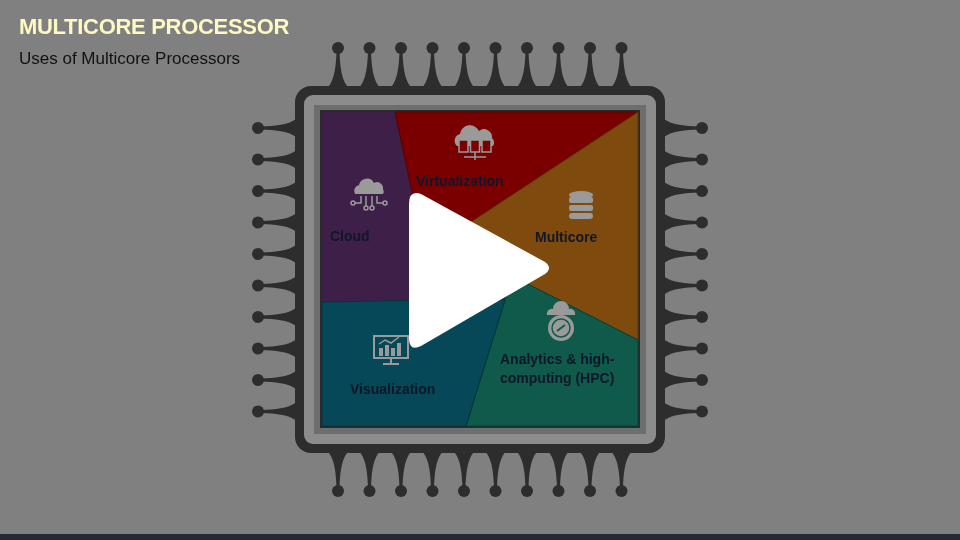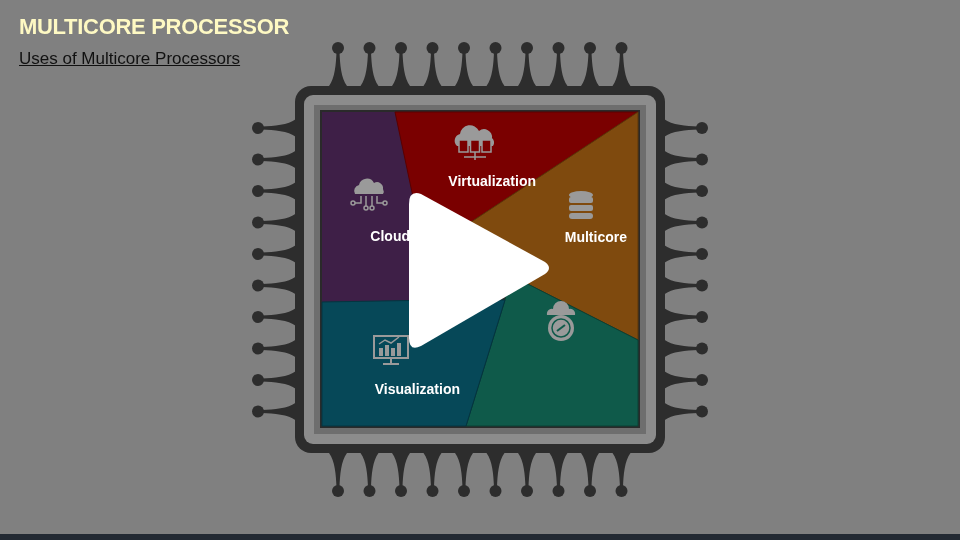--- a/index.html
+++ b/index.html
@@ -1,20 +1,20 @@
 <!DOCTYPE html>
 <html><head>
 <meta charset="utf-8">
 <style>
   html, body { margin:0; padding:0; }
   body { width:960px; height:540px; background:#808080; position:relative; overflow:hidden; font-family:"Liberation Sans", sans-serif; }
   .title { position:absolute; left:19px; top:14px; font-size:22px; font-weight:bold; color:#fef9c3; letter-spacing:-0.3px; }
-  .subtitle { position:absolute; left:19px; top:49px; font-size:17px; color:#111;text-decoration:underline; }
+  .subtitle { position:absolute; left:19px; top:49px; font-size:17px; color:#111; }
   svg.chip { position:absolute; left:0; top:0; }
-  .seg-label { position:absolute; color:#ffffff; font-size:14px; text-align:right; line-height:19px; font-weight:bold; }
+  .seg-label { position:absolute; color:#0f172a; font-size:14px; text-align:left; line-height:19px; font-weight:bold; }
   .bottom-bar { position:absolute; left:0; top:534px; width:960px; height:6px; background:#232a33; }
   .play { position:absolute; left:407px; top:190px; }
 </style>
 </head>
 <body>
 
 <div class="title">MULTICORE PROCESSOR</div>
 <div class="subtitle">Uses of Multicore Processors</div>
 
 <svg class="chip" width="960" height="540">
@@ -167,20 +167,22 @@
     <rect x="0" y="-1" width="4" height="8" fill="#9a9a9a" stroke="none"></rect>
     <rect x="6" y="-6" width="4" height="13" fill="#9a9a9a" stroke="none"></rect>
     <path d="M-12,-5 l6,-4 l6,3 l8,-6" stroke-width="1.5"></path>
   </g>
 </svg>
 
 <div class="seg-label" style="left:330px; top:227px; width:80px;">Cloud</div>
 <div class="seg-label" style="left:416px; top:172px; width:120px;">Virtualization</div>
 <div class="seg-label" style="left:535px; top:228px; width:92px;">Multicore</div>
 <div class="seg-label" style="left:500px; top:350px; width:130px;">
+  <div>Analytics &amp; high-</div>
+  <div>computing (HPC)</div>
 </div>
 <div class="seg-label" style="left:350px; top:380px; width:110px;">Visualization</div>
 
 <svg class="play" width="148" height="162">
   <path d="M14,4 Q2,0 2,14 L2,148 Q2,162 14,156 L138,84 Q146,78 138,72 Z" fill="#ffffff"></path>
 </svg>
 
 <div class="bottom-bar"></div>
 
 </body></html>

